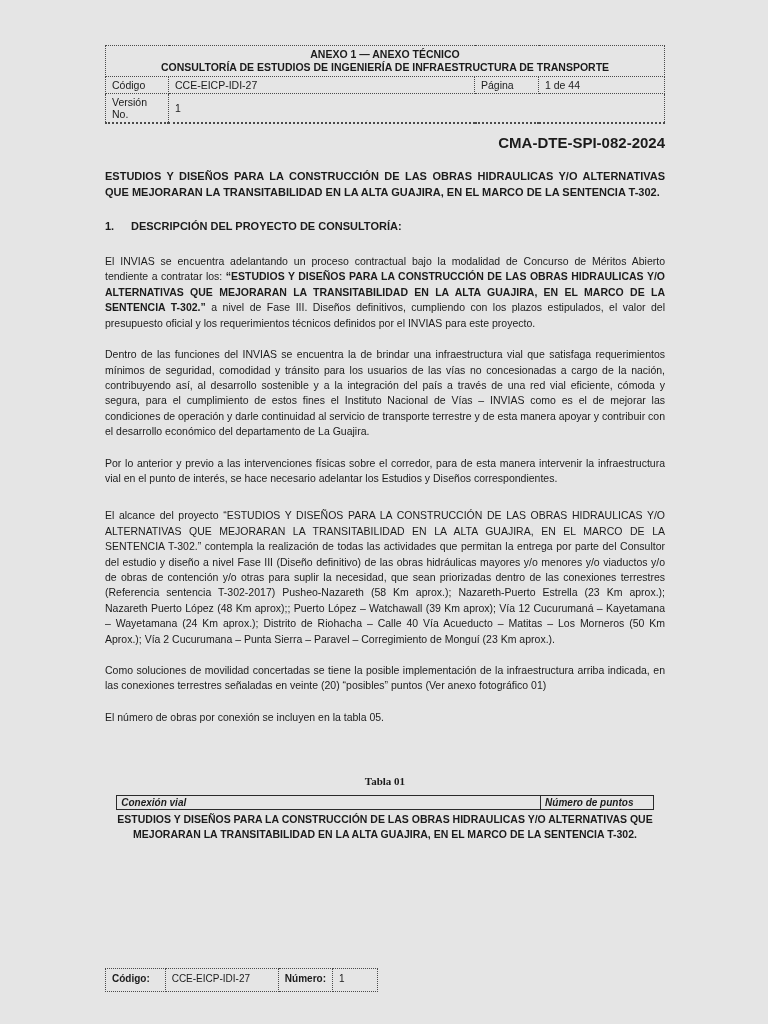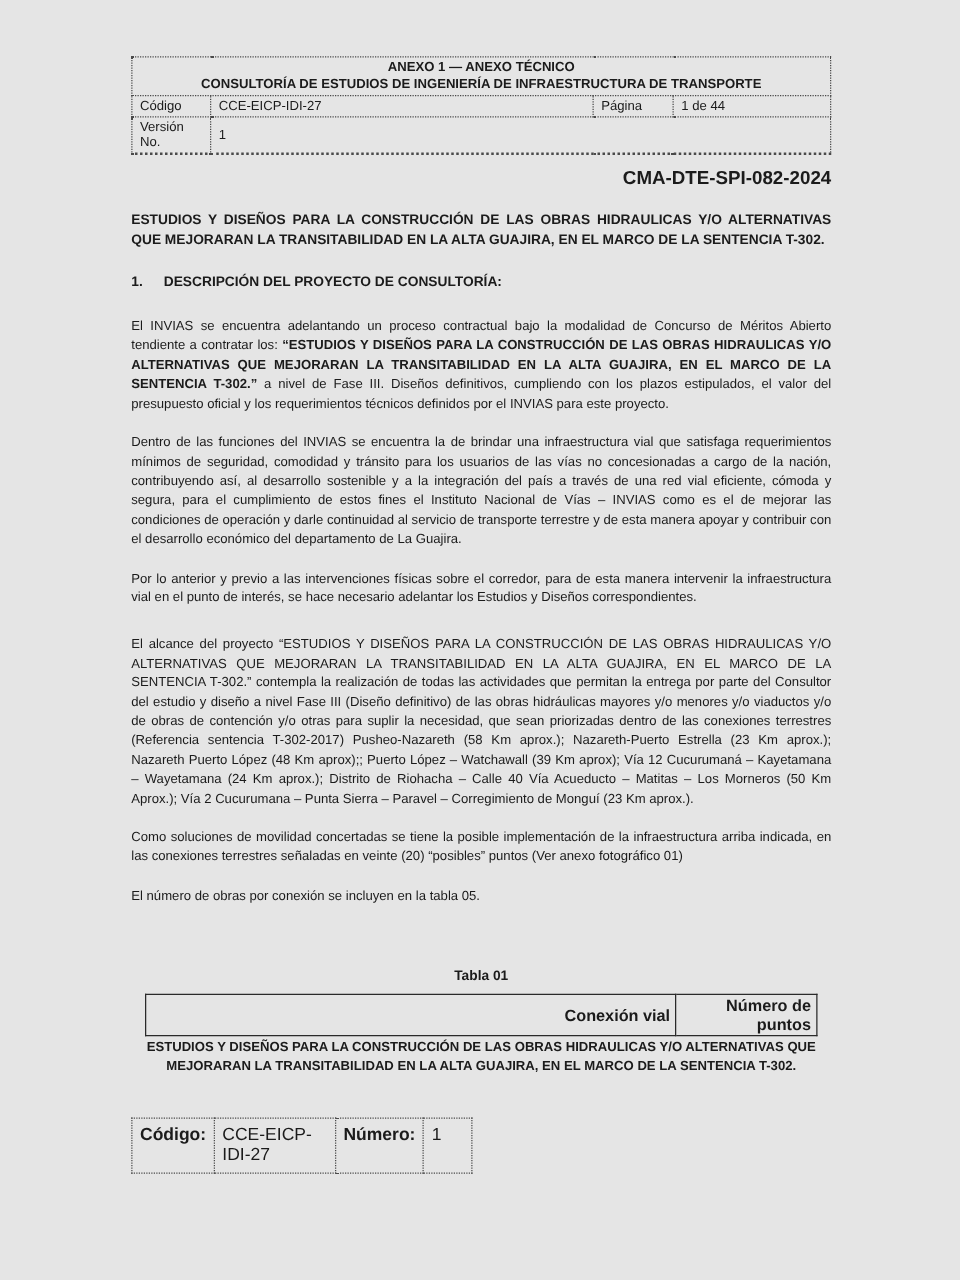--- a/index.html
+++ b/index.html
@@ -29,31 +29,31 @@
   .sec-heading { margin-top: 20px; display: flex; font-weight: bold; font-size: 11px; }
   .sec-heading .num { flex: 0 0 26px; }
   .sec-heading.sub .num { flex: 0 0 31px; }
 
   
   p.body { margin-top: 16px; font-size: 10.5px; line-height: 15.4px; text-align: justify; }
   p.body.first { margin-top: 22px; }
   .b { font-weight: bold; }
 
   
-  .tabla-caption { margin-top: 50px; text-align: center; font-weight: bold; font-size: 11px; }
+  .tabla-caption { margin-top: 50px; text-align: center; font-weight: bold; font-size: 11px; font-family: Liberation Serif, serif; }
   table.t01 { width: 96%; margin: 8px auto 0 auto; border-collapse: collapse; }
-  table.t01 th { border: 1.5px solid #2a2a2a; font-size: 13px; font-weight: bold; padding: 1px 4px; text-align: right; }
+  table.t01 th { border: 1.5px solid #2a2a2a; font-size: 10px; font-weight: bold; padding: 1px 4px; text-align: left; font-style: italic; }
   table.t01 th.c1 { width: 79%; }
   table.t01 th.c2 { width: 21%; }
   .t01-rowtitle { margin-top: 2px; text-align: center; font-weight: bold; font-size: 10.5px; line-height: 14.5px; }
 
   
   table.ftr {
-    position: absolute; left: 105px; top: 894px; width: 273px;
-    border-collapse: collapse; font-size: 14px;
+    position: absolute; left: 105px; top: 968px; width: 273px;
+    border-collapse: collapse; font-size: 10px;
   }
   table.ftr td { border: 1px dotted #4a4a4a; padding: 4px 6px 7px 6px; vertical-align: top; }
   table.ftr td.lbl { font-weight: bold; }
 </style>
 </head>
 <body>
 
 <div class="page">
   <div class="content">
 

